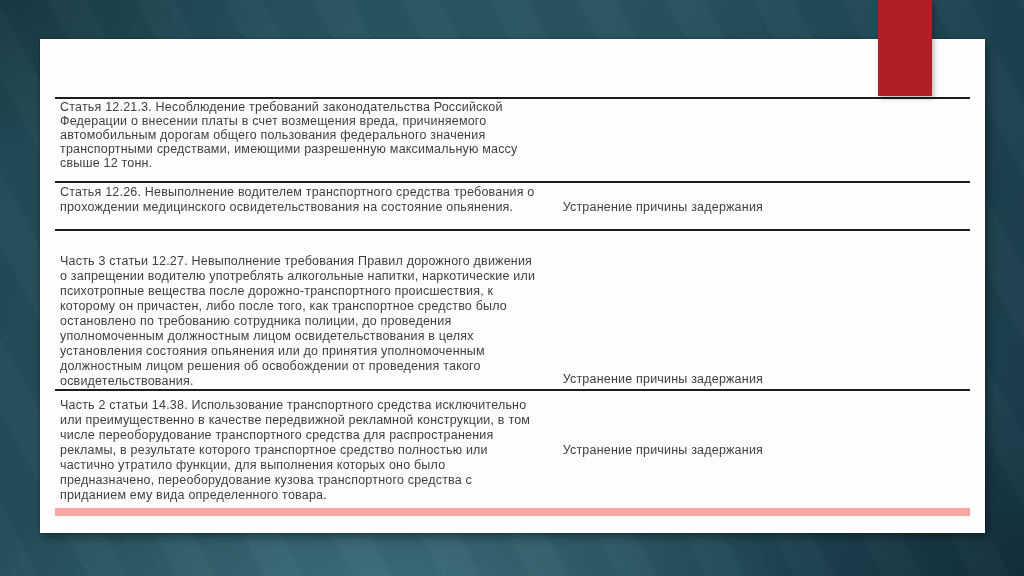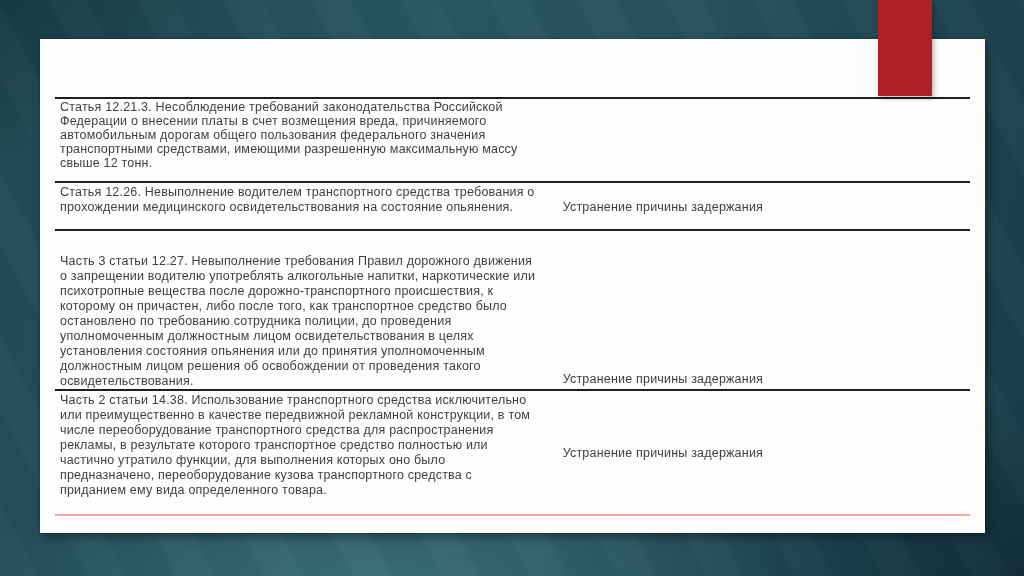--- a/index.html
+++ b/index.html
@@ -33,21 +33,21 @@
   .penalty-table{
     position:absolute;left:15px;top:58px;width:915px;
     color:#3f3f3f;
     font-size:12.5px;line-height:15px;letter-spacing:0.2px;
     z-index:2;
   }
   .trow{
     display:flex;box-sizing:border-box;
     border-top:2px solid #1d1d1d;
   }
-  .trow:last-child{border-bottom:2px solid #fca5a5;}
+  .trow:last-child{border-bottom:8px solid #fca5a5;align-items:center;}
   .row-0{height:84px;}
   .row-1{height:48px;}
   .row-2{height:160px;align-items:flex-end;}
   .row-3{height:127px;}
   .cell{box-sizing:border-box;overflow:hidden;}
   .cell.article{
     width:54.5%;
     padding:2px 12px 0 5px;
   }
   .row-0 .cell.article{line-height:13.9px;}

